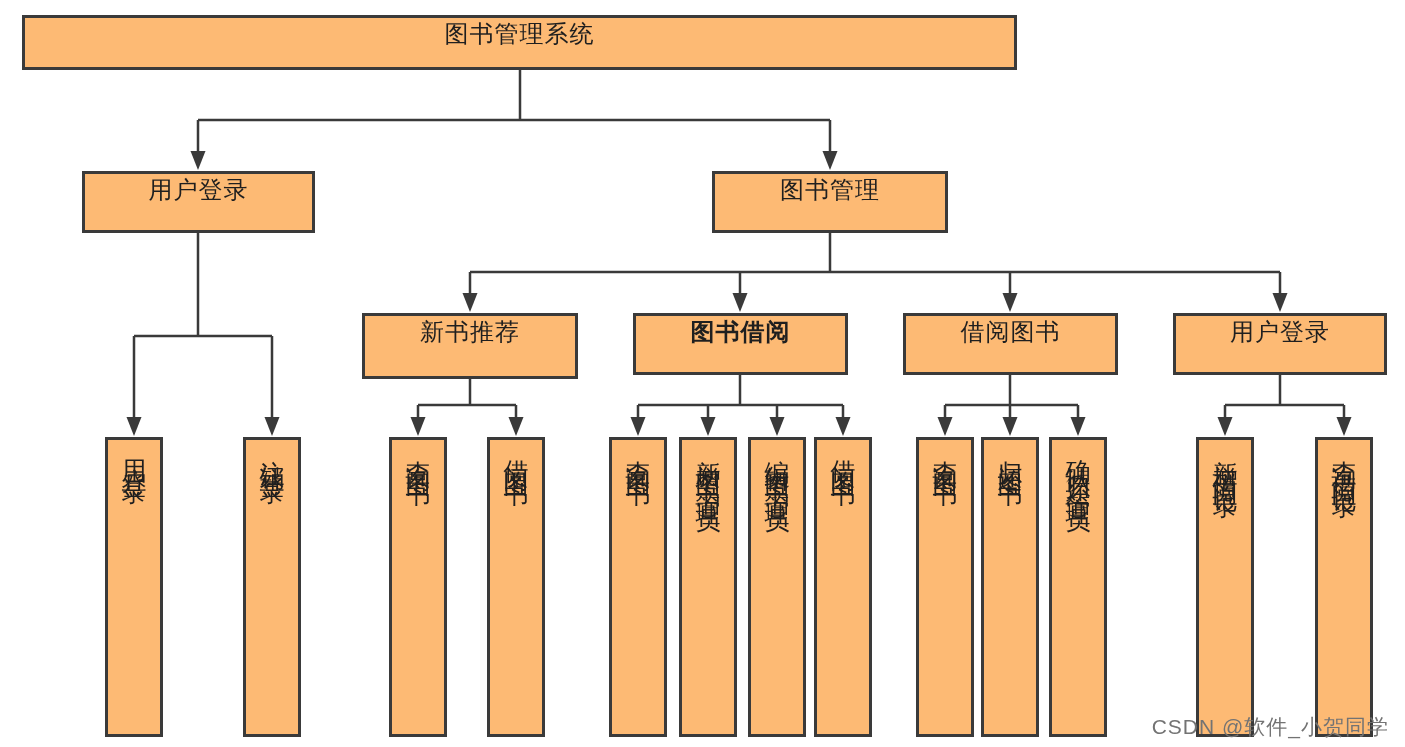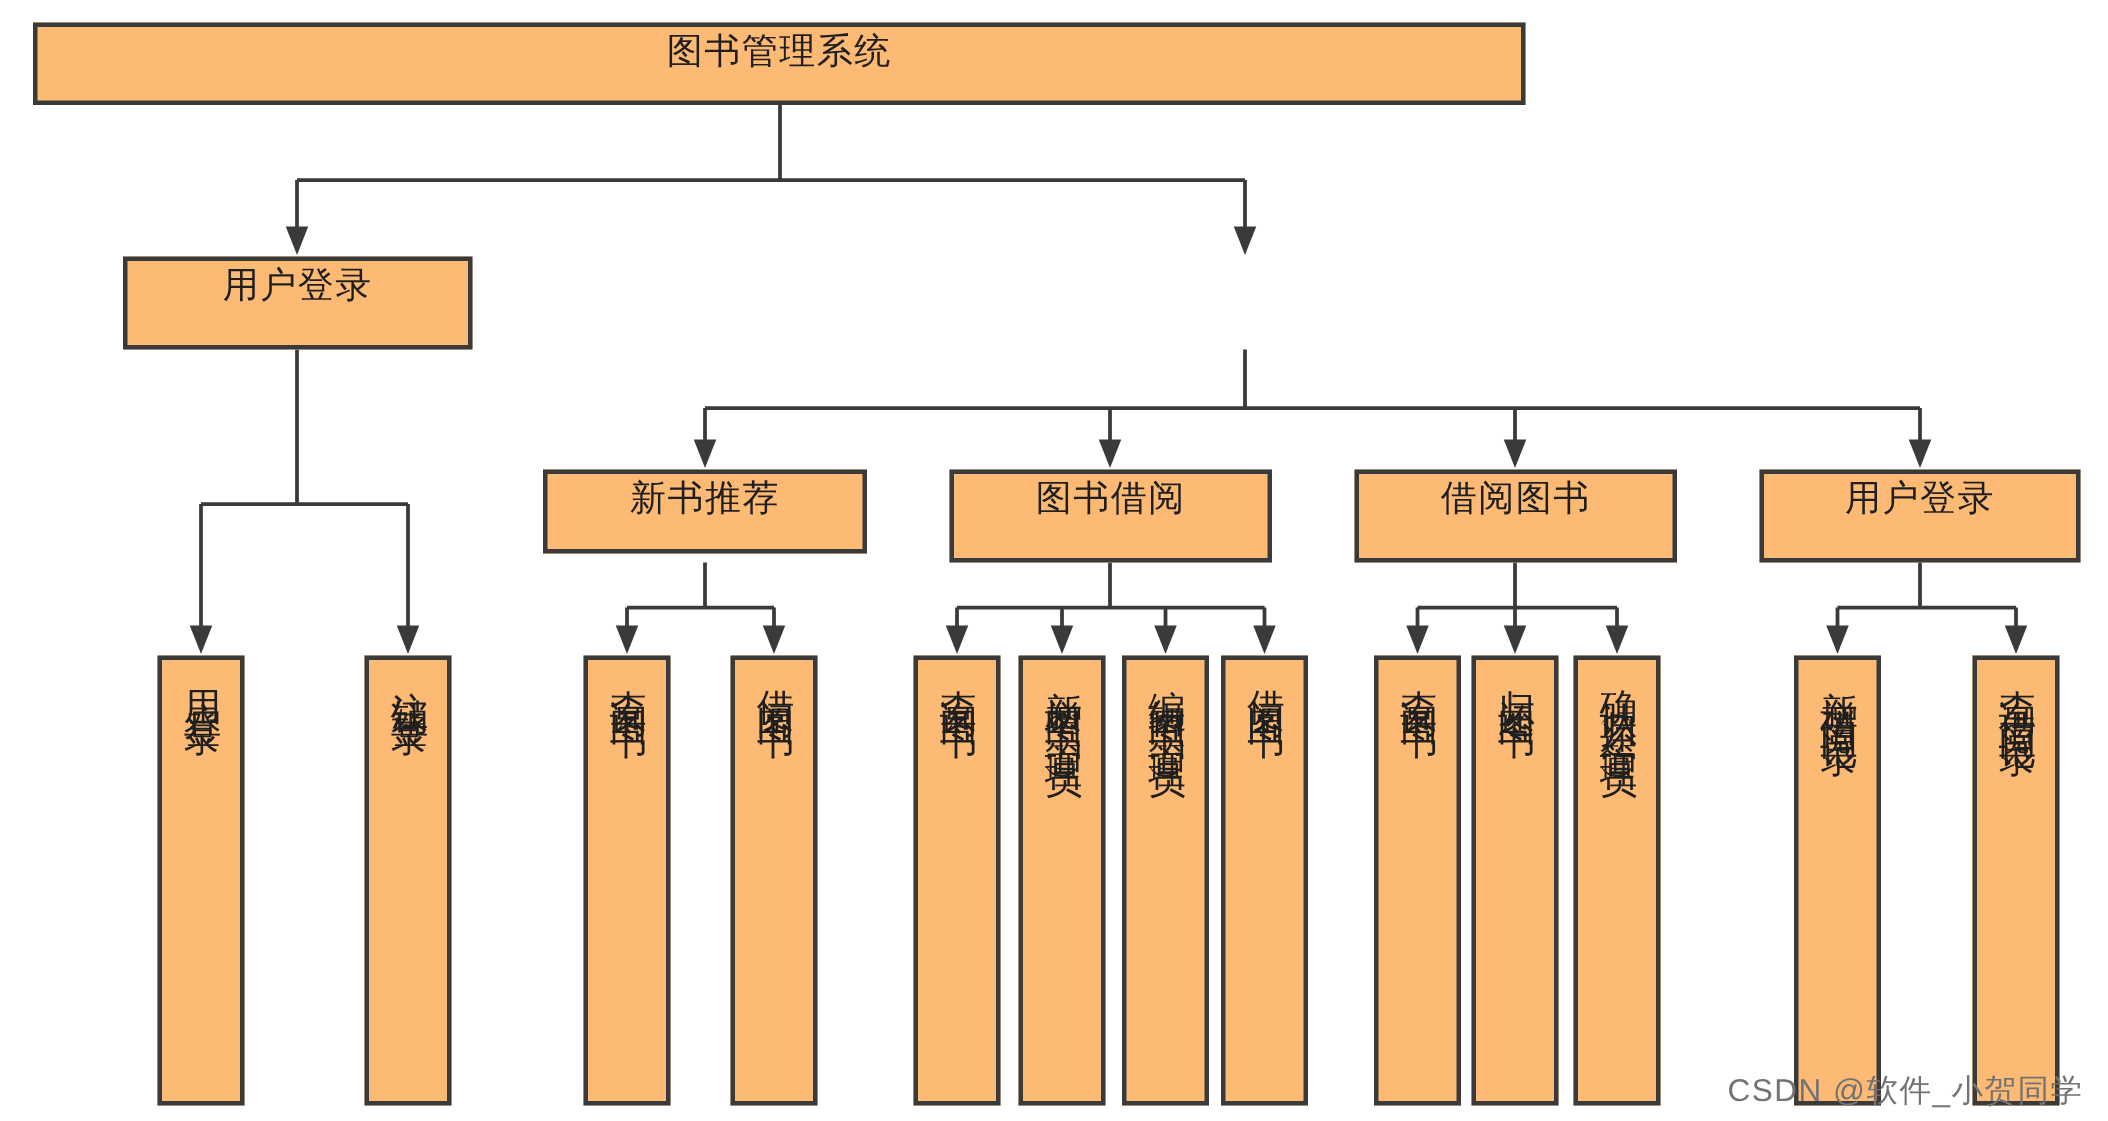--- a/index.html
+++ b/index.html
@@ -89,25 +89,28 @@
     </g>
   </svg>
 
   <div class="box h" style="left:22px; top:15px; width:995px; height:55px;">
     <span class="label">图书管理系统</span>
   </div>
 
   <div class="box h" style="left:82px; top:171px; width:233px; height:62px;">
     <span class="label">用户登录</span>
   </div>
+  <div class="box h" style="left:712px; top:171px; width:236px; height:62px;">
+    <span class="label">图书管理</span>
+  </div>
 
-  <div class="box h" style="left:362px; top:313px; width:216px; height:56px;">
+  <div class="box h" style="left:362px; top:313px; width:216px; height:66px;">
     <span class="label">新书推荐</span>
   </div>
-  <div class="box h" style="left:633px; top:313px; width:215px; height:62px;">
+  <div class="box h" style="left:633px; top:313px; width:215px; height:62px;font-weight:bold;">
     <span class="label">图书借阅</span>
   </div>
   <div class="box h" style="left:903px; top:313px; width:215px; height:62px;">
     <span class="label">借阅图书</span>
   </div>
   <div class="box h" style="left:1173px; top:313px; width:214px; height:62px;">
     <span class="label">用户登录</span>
   </div>
 
   <div class="box v" style="left:105px; top:437px; width:58px; height:300px;">

